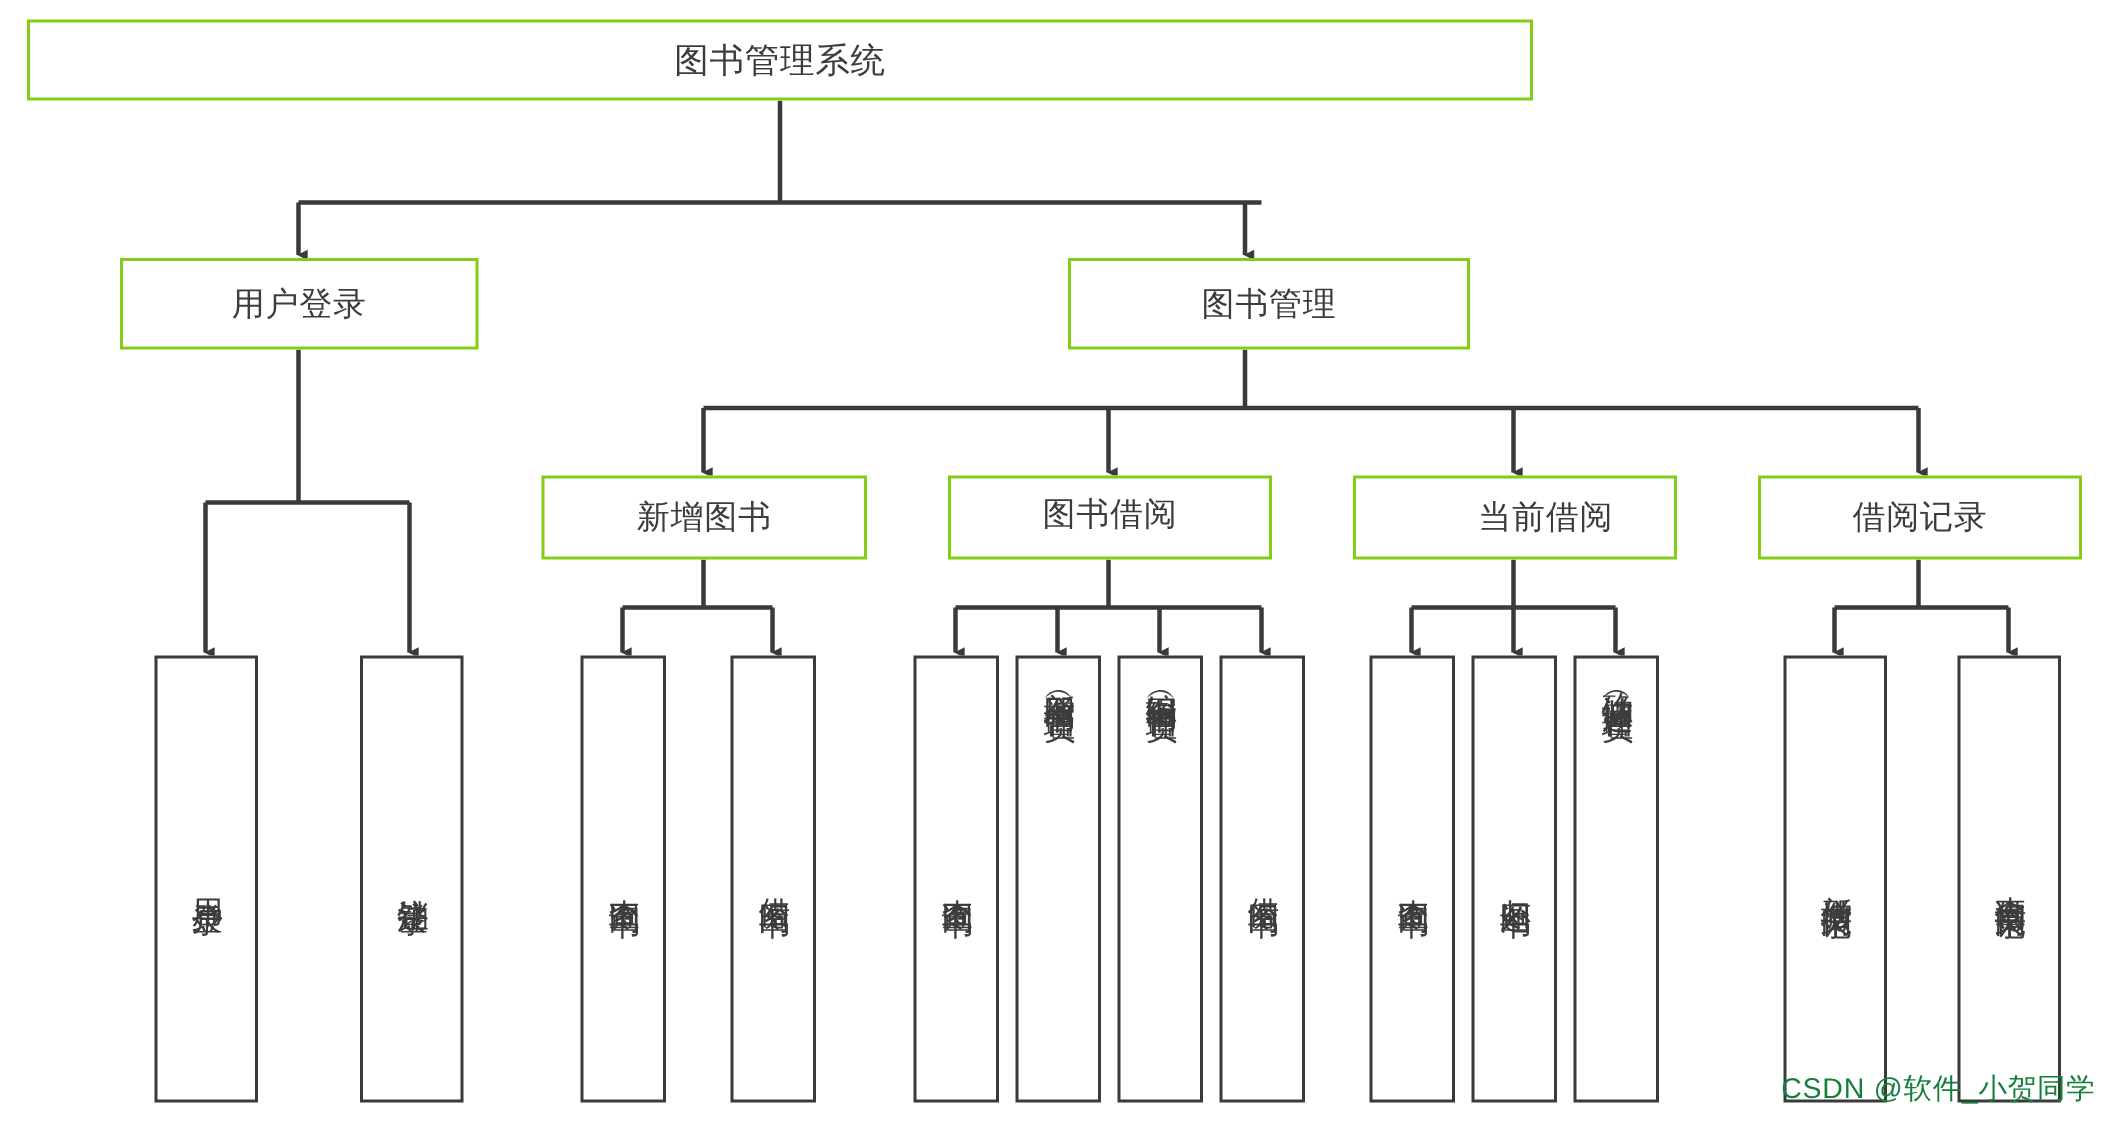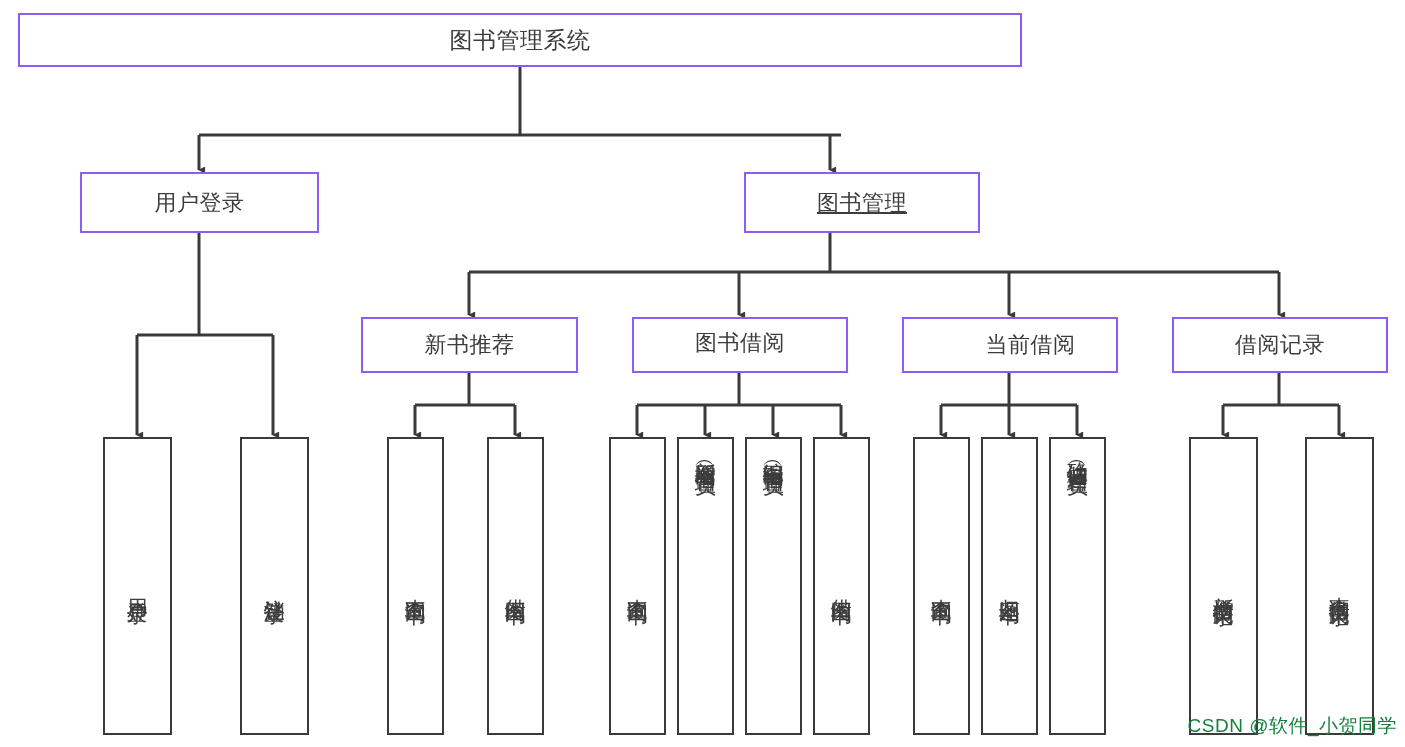--- a/index.html
+++ b/index.html
@@ -22,21 +22,21 @@
     position: absolute;
     left: 0;
     top: 0;
     width: 1405px;
     height: 747px;
   }
   .node {
     position: absolute;
     box-sizing: border-box;
     background: #ffffff;
-    border: 2px solid #8b5cf6;
+    border: 2px solid #84cc16;
     display: flex;
     align-items: center;
     justify-content: center;
     z-index: 2;
   }
   .node-label {
     font-size: 22px;
     line-height: 1.15;
     color: #3c3c3c;
     letter-spacing: 0.5px;
@@ -136,26 +136,26 @@
   </svg>
 
   <div class="node root" style="left:18px; top:13px; width:1004px; height:54px;">
     <span class="node-label">图书管理系统</span>
   </div>
 
   <div class="node" style="left:80px; top:172px; width:239px; height:61px;">
     <span class="node-label">用户登录</span>
   </div>
 
-  <div class="node" style="left:744px; top:172px; width:236px; height:61px;text-decoration:underline;">
+  <div class="node" style="left:712px; top:172px; width:268px; height:61px;">
     <span class="node-label">图书管理</span>
   </div>
 
   <div class="node" style="left:361px; top:317px; width:217px; height:56px;">
-    <span class="node-label">新书推荐</span>
+    <span class="node-label">新增图书</span>
   </div>
 
   <div class="node" style="left:632px; top:317px; width:216px; height:56px;font-family:Liberation Mono, monospace;">
     <span class="node-label">图书借阅</span>
   </div>
 
   <div class="node" style="left:902px; top:317px; width:216px; height:56px;padding-left:41px;">
     <span class="node-label">当前借阅</span>
   </div>
 

